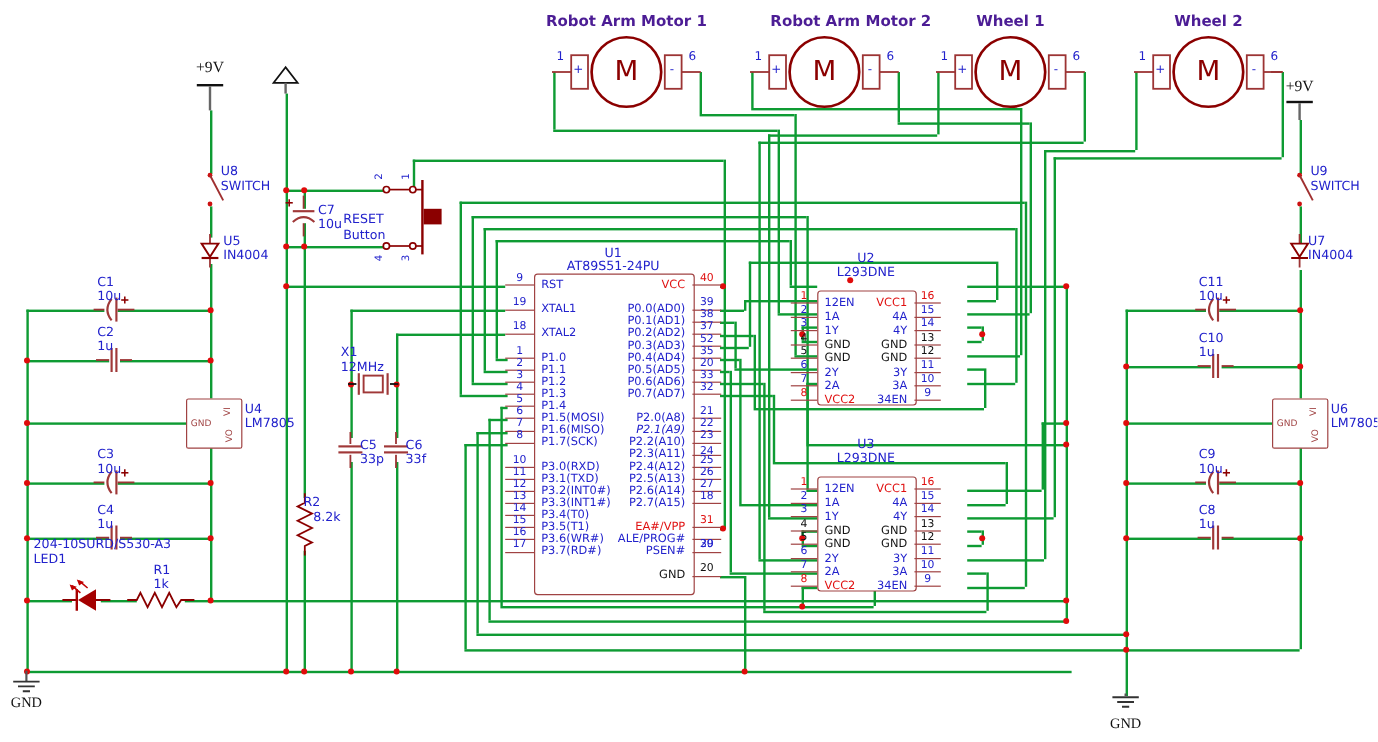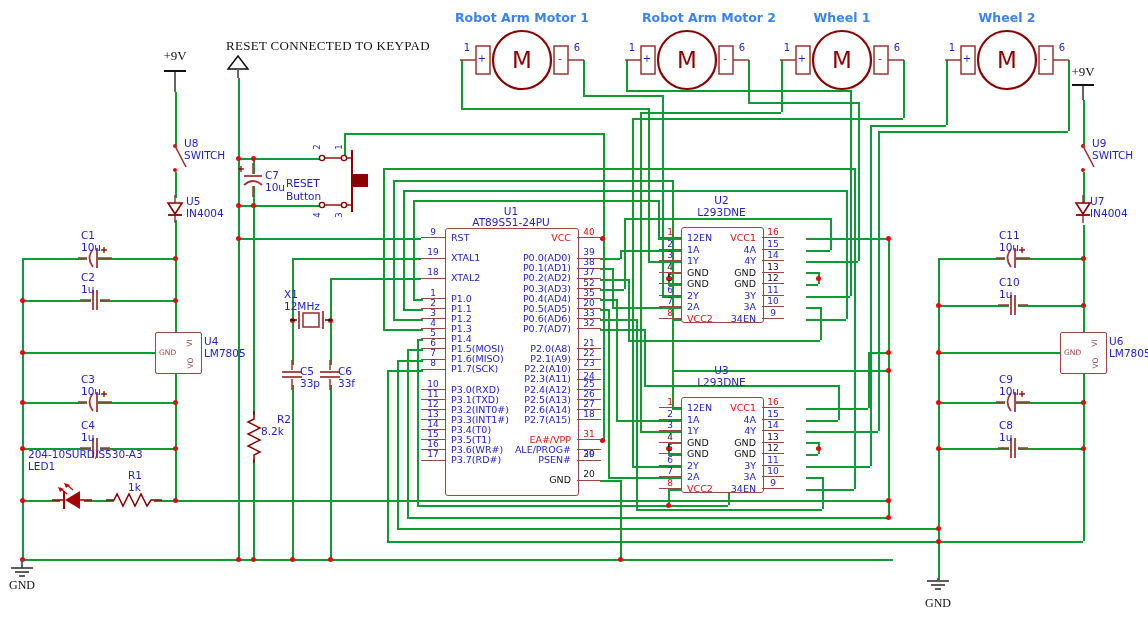--- a/index.html
+++ b/index.html
@@ -9,21 +9,21 @@
   .dot{position:absolute;width:5px;height:5px;border-radius:50%;background:#e00b0b}
   .lbl{position:absolute;font-size:10.5px;line-height:11px;color:#2222cc;white-space:nowrap}
   .serif{position:absolute;font-family:"Liberation Serif",serif;color:#111;font-size:13px;white-space:nowrap}
   .ic{position:absolute}
   .ic-box{position:absolute;border:1.5px solid #a04343;border-radius:3px;background:#fff}
   .ic-title{position:absolute;font-size:10.5px;line-height:11px;color:#2222cc;text-align:center;white-space:nowrap}
   .pnum{position:absolute;font-size:9px;line-height:10px;text-align:center;color:#2222cc;white-space:nowrap}
   .plab{position:absolute;font-size:9.5px;line-height:10px;color:#2222cc;white-space:nowrap}
   .stub{position:absolute;height:0;border-top:1.4px solid #a04343}
   .cb{color:#2222cc}.cr{color:#e01010}.ck{color:#111}
-  .motor-title{position:absolute;width:170px;text-align:center;font-size:12.5px;font-weight:bold;color:#3b82f6;white-space:nowrap}
+  .motor-title{position:absolute;width:170px;text-align:center;font-size:12.5px;font-weight:bold;color:#4c1d95;white-space:nowrap}
   .motor-letter{position:absolute;font-size:23px;color:#8b0000;text-align:center}
   .mpin{position:absolute;font-size:10px;color:#2222cc;width:14px;text-align:center}
   .rotnum{position:absolute;font-size:8.5px;color:#2222cc;transform:rotate(-90deg)}
   .reg-box{position:absolute;border:1.5px solid #a04343;border-radius:2px;background:#fff}
   .reg-t{position:absolute;font-size:7.5px;color:#a04343;line-height:8px}
   .rot{transform:rotate(-90deg)}
   svg{position:absolute;overflow:visible}
 </style>
 </head>
 <body>
@@ -234,21 +234,20 @@
       <div class="dot" style="left: 1081px; top: 446px;"></div>
       <div class="dot" style="left: 666px; top: 276px;"></div>
       <div class="dot" style="left: 816px; top: 276px;"></div>
       <div class="dot" style="left: 666px; top: 446px;"></div>
       <div class="dot" style="left: 816px; top: 446px;"></div>
       <div class="dot" style="left: 666px; top: 503px;"></div>
       <div class="dot" style="left: 706px; top: 231px;"></div>
       <div class="dot" style="left: 706px; top: 401px;"></div>
     </div>
 
-  <div class="serif" style="left:226px;top:38px;letter-spacing:.3px">RESET CONNECTED TO KEYPAD</div>
   <svg width="24" height="24" style="left:226px;top:54px">
     <polygon points="12,2 2,15 22,15" fill="#fff" stroke="#111" stroke-width="1.5"></polygon>
     <line x1="12" y1="15" x2="12" y2="24" stroke="#666" stroke-width="2"></line>
   </svg>
 
   <div class="serif" style="left:152px;top:48px;width:46px;text-align:center">+9V</div>
   <div style="position:absolute;left:164px;top:70px;width:22px;height:2px;background:#111"></div>
   <div style="position:absolute;left:174px;top:72px;width:2px;height:20px;background:#666"></div>
 
   <div class="serif" style="left:1060px;top:64px;width:46px;text-align:center">+9V</div>
@@ -421,21 +420,21 @@
       <div class="pnum cb" style="top: 79.8px; width: 24px; right: 0px;">33</div>
       <div class="plab cb" style="top: 85.8px; right: 30px;">P0.6(AD6)</div>
       <div class="stub" style="top: 100.2px; width: 24px; right: 0px;"></div>
       <div class="pnum cb" style="top: 89.9px; width: 24px; right: 0px;">32</div>
       <div class="plab cb" style="top: 95.9px; right: 30px;">P0.7(AD7)</div>
       <div class="stub" style="top: 120.4px; width: 24px; right: 0px;"></div>
       <div class="pnum cb" style="top: 110.1px; width: 24px; right: 0px;">21</div>
       <div class="plab cb" style="top: 116.1px; right: 30px;">P2.0(A8)</div>
       <div class="stub" style="top: 130.5px; width: 24px; right: 0px;"></div>
       <div class="pnum cb" style="top: 120.2px; width: 24px; right: 0px;">22</div>
-      <div class="plab cb" style="top: 126.2px; right: 30px;">P2.1(A9)</div>
+      <div class="plab cb" style="top: 126.2px; right: 30px; font-style: italic;">P2.1(A9)</div>
       <div class="stub" style="top: 140.6px; width: 24px; right: 0px;"></div>
       <div class="pnum cb" style="top: 130.3px; width: 24px; right: 0px;">23</div>
       <div class="plab cb" style="top: 136.3px; right: 30px;">P2.2(A10)</div>
       <div class="stub" style="top: 150.7px; width: 24px; right: 0px;"></div>
       <div class="pnum cb" style="top: 143px; width: 24px; right: 0px;">24</div>
       <div class="plab cb" style="top: 146.4px; right: 30px;">P2.3(A11)</div>
       <div class="stub" style="top: 160.8px; width: 24px; right: 0px;"></div>
       <div class="pnum cb" style="top: 150.5px; width: 24px; right: 0px;">25</div>
       <div class="plab cb" style="top: 156.5px; right: 30px;">P2.4(A12)</div>
       <div class="stub" style="top: 170.9px; width: 24px; right: 0px;"></div>
@@ -454,21 +453,21 @@
       <div class="pnum cb" style="top: 221px; width: 24px; right: 0px;">30</div>
       <div class="plab cb" style="top: 217.1px; right: 30px;">ALE/PROG#</div>
       <div class="stub" style="top: 231.5px; width: 24px; right: 0px;"></div>
       <div class="pnum cb" style="top: 221.2px; width: 24px; right: 0px;">29</div>
       <div class="plab cb" style="top: 227.2px; right: 30px;">PSEN#</div>
       <div class="stub" style="top: 251.7px; width: 24px; right: 0px;"></div>
       <div class="pnum ck" style="top: 241.4px; width: 24px; right: 0px;">20</div>
       <div class="plab ck" style="top: 247.4px; right: 30px;">GND</div>
     </div>
 
-  <div class="ic" style="left:659px;top:227px;width:125px;height:118px">
+  <div class="ic" style="left:659px;top:242px;width:125px;height:118px">
     <div class="ic-title" style="left:0;right:0;top:-32px">U2</div>
     <div class="ic-title" style="left:0;right:0;top:-20px">L293DNE</div>
     <div class="ic-box" style="left:22px;top:0;width:81px;height:94px"></div>
   <div class="stub" style="top: 10.3px; width: 22px; left: 0px;"></div>
       <div class="pnum cr" style="top: 0px; width: 22px; left: 0px;">1</div>
       <div class="plab cb" style="top: 6px; left: 28px;">12EN</div>
       <div class="stub" style="top: 21.8px; width: 22px; left: 0px;"></div>
       <div class="pnum cb" style="top: 11.5px; width: 22px; left: 0px;">2</div>
       <div class="plab cb" style="top: 17.5px; left: 28px;">1A</div>
       <div class="stub" style="top: 33.3px; width: 22px; left: 0px;"></div>
@@ -753,21 +752,21 @@
     <rect x="8" y="2" width="40" height="14" fill="#fff"></rect>
     <polyline points="0,8 8,8 11,2 17,14 23,2 29,14 35,2 41,14 45,8 56,8" fill="none" stroke="#8b0000" stroke-width="1.5"></polyline>
   </svg>
   <div class="lbl" style="left:128px;top:470px">R1</div>
   <div class="lbl" style="left:128px;top:482px">1k</div>
 
   <svg width="18" height="52" style="left:245px;top:411px">
     <rect x="2" y="8" width="14" height="38" fill="#fff"></rect>
     <polyline points="9,0 9,8 3,11 15,17 3,23 15,29 3,35 15,41 9,44 9,52" fill="none" stroke="#8b0000" stroke-width="1.5"></polyline>
   </svg>
-  <div class="lbl" style="left:277px;top:414px">R2</div>
+  <div class="lbl" style="left:253px;top:414px">R2</div>
   <div class="lbl" style="left:261px;top:426px">8.2k</div>
 
   <svg width="40" height="30" style="left:52px;top:483px">
     <rect x="8" y="5" width="24" height="24" fill="#fff"></rect>
     <line x1="0" y1="17" x2="12" y2="17" stroke="#8b0000" stroke-width="1.5"></line>
     <line x1="28" y1="17" x2="40" y2="17" stroke="#8b0000" stroke-width="1.5"></line>
     <line x1="12" y1="8" x2="12" y2="26" stroke="#a50000" stroke-width="2"></line>
     <polygon points="28,8 28,26 13,17" fill="#a50000"></polygon>
     <line x1="21" y1="7" x2="14" y2="1" stroke="#c00000" stroke-width="1.3"></line>
     <polygon points="12,0 18,2 14,5" fill="#c00000"></polygon>

